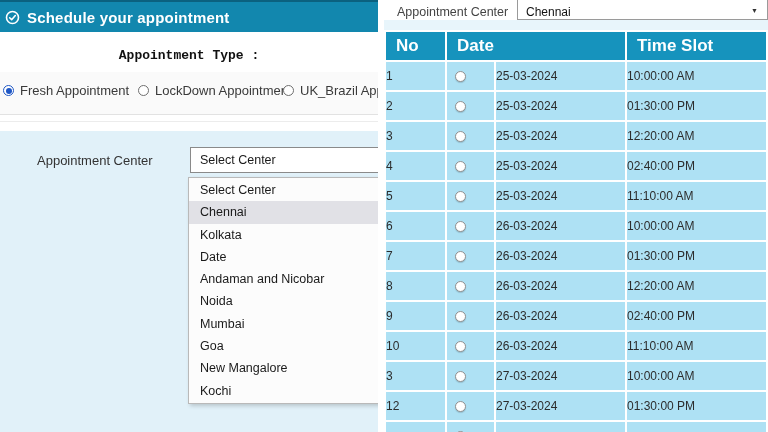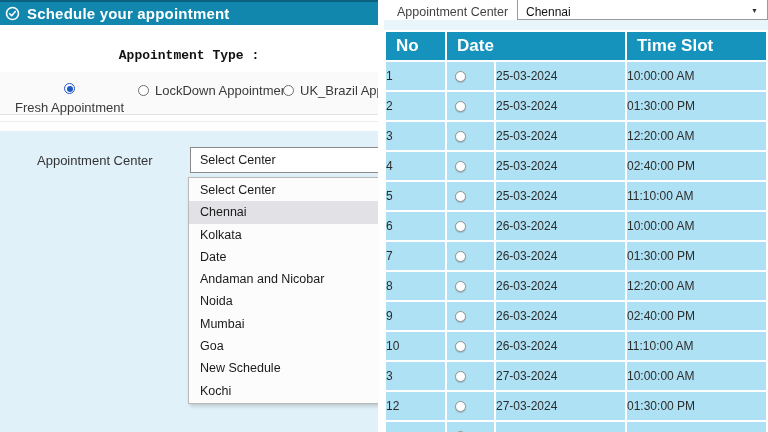--- a/index.html
+++ b/index.html
@@ -3,31 +3,31 @@
 <meta charset="utf-8">
 <style>
   html,body{margin:0;padding:0;background:#fff;}
   .screen{
     position:relative;width:768px;height:432px;overflow:hidden;background:#fff;
     font-family:"Liberation Sans", sans-serif;
   }
   
   .left-panel{position:absolute;left:0;top:0;width:378px;height:432px;overflow:hidden;background:#fff;}
   .panel-header{
-    position:absolute;left:0;top:0;width:378px;height:25px;box-sizing:border-box;
+    position:absolute;left:0;top:0;width:378px;height:32px;box-sizing:border-box;
     background:#1287ae;border-top:2px solid #0b617f;
     display:flex;align-items:center;gap:7px;padding-left:5px;color:#fff;
   }
   .panel-header .title{font-size:15px;font-weight:600;letter-spacing:.2px;}
   .type-label{position:absolute;left:0;top:48px;width:378px;text-align:center;font-size:13px;font-weight:bold;color:#111;font-family:Liberation Mono, monospace;}
   .radio-section{position:absolute;left:0;top:72px;width:378px;height:43px;background:#fafafa;border-bottom:1px solid #e2e2e2;box-sizing:border-box;}
   .divider2{position:absolute;left:0;top:121px;width:378px;border-top:1px solid #ececec;}
   .radio-row{position:relative;width:378px;height:43px;}
   .radio-item{position:absolute;top:11px;display:flex;align-items:center;gap:6px;white-space:nowrap;}
-  .radio-item:nth-child(1){left:15px;flex-direction:column;}
+  .radio-item:nth-child(1){left:3px;}
   .radio-item:nth-child(2){left:138px;}
   .radio-item:nth-child(3){left:283px;}
   .radio{width:11px;height:11px;border:1px solid #6f6f6f;border-radius:50%;background:#fff;box-sizing:border-box;position:relative;flex:0 0 auto;}
   .radio-item.selected .radio{border:1px solid #1f57c5;}
   .radio-item.selected .radio::after{content:'';position:absolute;inset:1.5px;border-radius:50%;background:#1f57c5;}
   .radio-label{font-size:13px;color:#3a3a3a;}
   .left-lower{position:absolute;left:0;top:131px;width:378px;height:301px;background:#e1f1f9;}
   .center-label{position:absolute;left:37px;top:153px;font-size:13px;color:#333;}
   .select-box{
     position:absolute;left:190px;top:147px;width:202px;height:26px;box-sizing:border-box;
@@ -126,21 +126,21 @@
   <div class="dd-item">Date</div>
 
   <div class="dd-item">Andaman and Nicobar</div>
 
   <div class="dd-item">Noida</div>
 
   <div class="dd-item">Mumbai</div>
 
   <div class="dd-item">Goa</div>
 
-  <div class="dd-item">New Schedule</div>
+  <div class="dd-item">New Mangalore</div>
 
   <div class="dd-item">Kochi</div>
 
 </div>
   </div>
 
   <div class="right-panel">
     <span class="rp-label">Appointment Center</span>
     <div class="rp-select">
       <span>Chennai</span>

